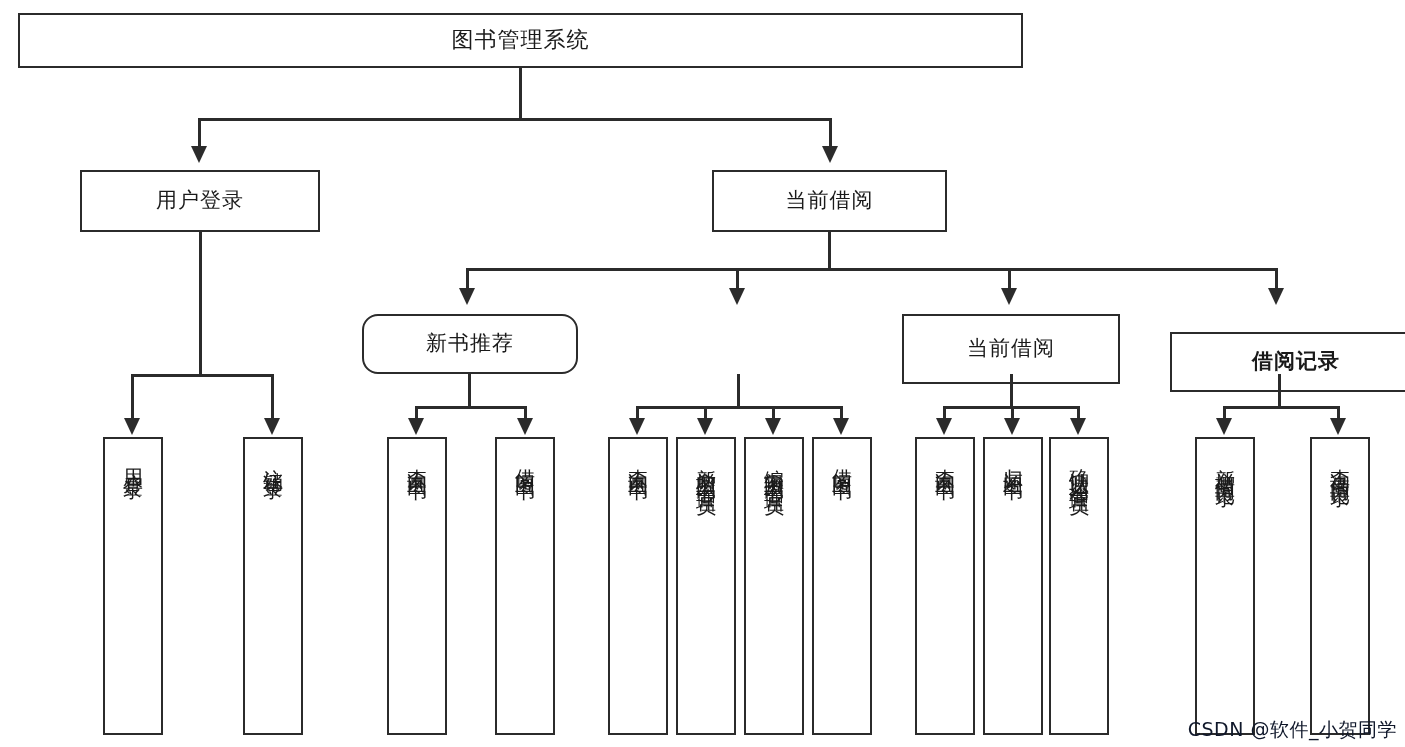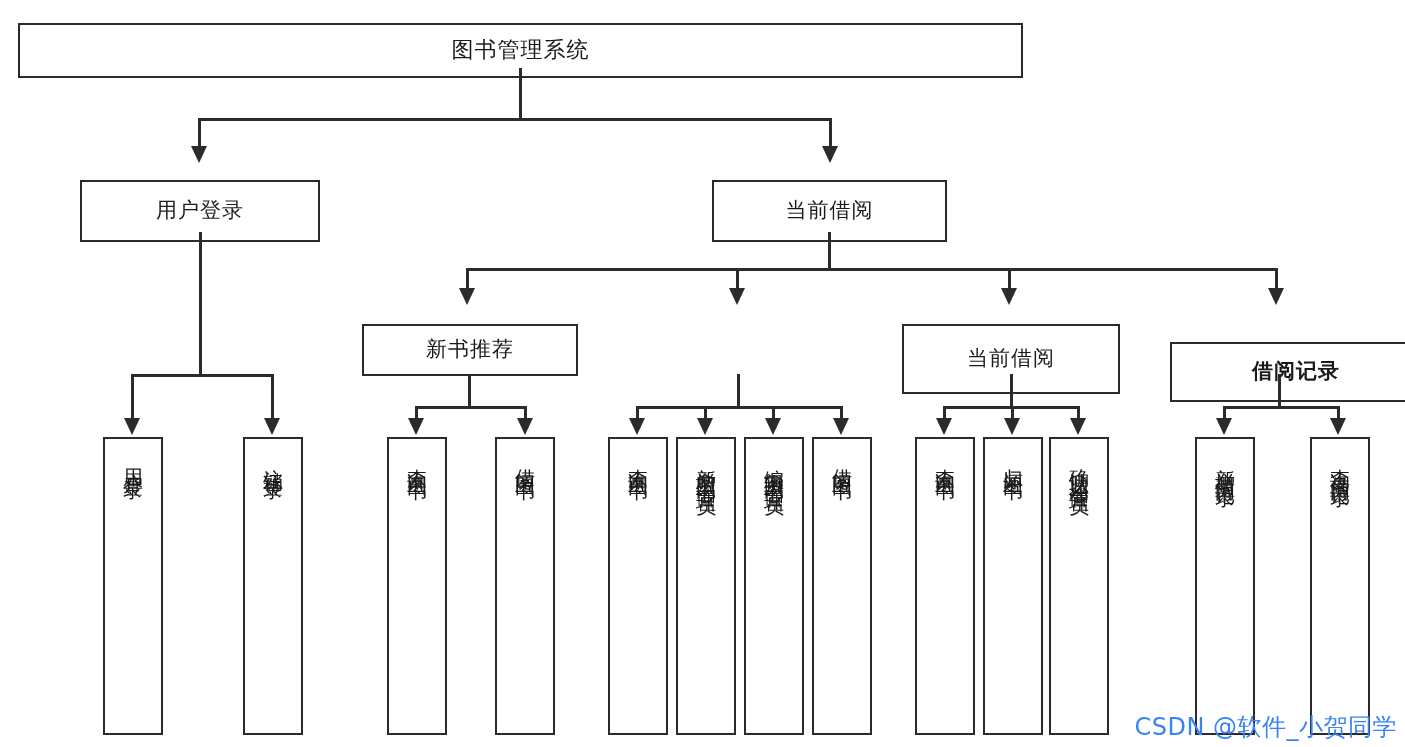--- a/index.html
+++ b/index.html
@@ -26,21 +26,20 @@
     border: 2px solid #2b2b2b;
     display: flex;
     align-items: center;
     justify-content: center;
     color: #1a1a1a;
   }
   .node.h {           
     font-size: 21px;
     letter-spacing: 1px;
     line-height: 1.1;
-    margin-top: 10px;
   }
   .node.root {
     font-size: 22px;
   }
   .node.v {           
     align-items: flex-start;
     justify-content: center;
     padding-top: 14px;
   }
   .vtext {
@@ -65,22 +64,22 @@
     height: 0;
     border-left: 8px solid transparent;
     border-right: 8px solid transparent;
     border-top: 17px solid #2b2b2b;
   }
   
   #watermark {
     position: absolute;
     right: 8px;
     bottom: 4px;
-    font-size: 24px;
-    color: #3b82f6;
+    font-size: 19px;
+    color: #0f172a;
     white-space: nowrap;
     letter-spacing: 0.5px;
   }
 </style>
 </head>
 <body>
 
 <div id="canvas">
 
   <div class="node h root" style="left:18px; top:13px; width:1005px; height:55px;">
@@ -119,21 +118,21 @@
 
   <div class="vline" style="left:736px; top:268px; width:3px; height:22px;"></div>
   <div class="arrow" style="left:729px; top:288px;"></div>
 
   <div class="vline" style="left:1008px; top:268px; width:3px; height:22px;"></div>
   <div class="arrow" style="left:1001px; top:288px;"></div>
 
   <div class="vline" style="left:1275px; top:268px; width:3px; height:22px;"></div>
   <div class="arrow" style="left:1268px; top:288px;"></div>
 
-  <div class="node h" style="left:362px; top:314px; width:216px; height:52px;">
+  <div class="node h" style="left:362px; top:314px; width:216px; height:60px;border-radius:16px;">
     <span>新书推荐</span>
   </div>
   <div class="node h" style="left:902px; top:314px; width:218px; height:70px;">
     <span>当前借阅</span>
   </div>
   <div class="node h" style="left:1170px; top:332px; width:252px; height:60px;font-weight:bold;">
     <span>借阅记录</span>
   </div>
 
   <div class="vline" style="left:468px; top:374px; width:3px; height:34px;"></div>

